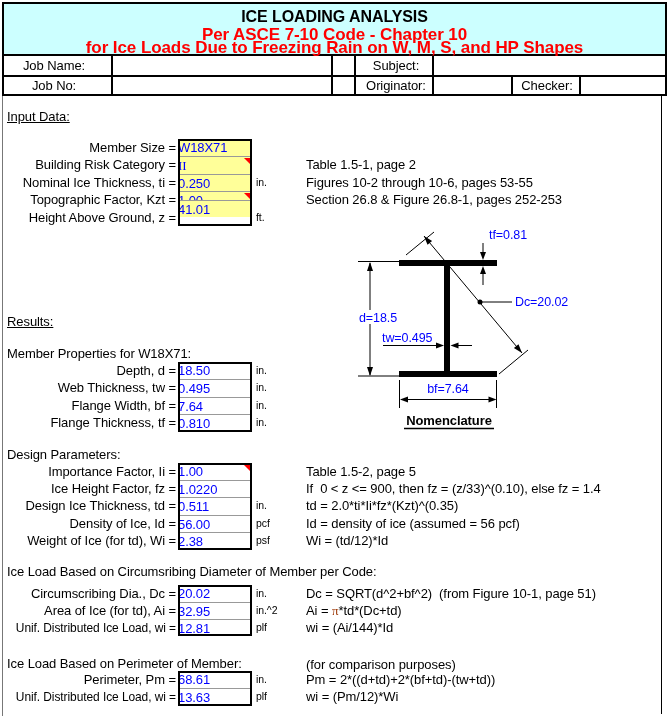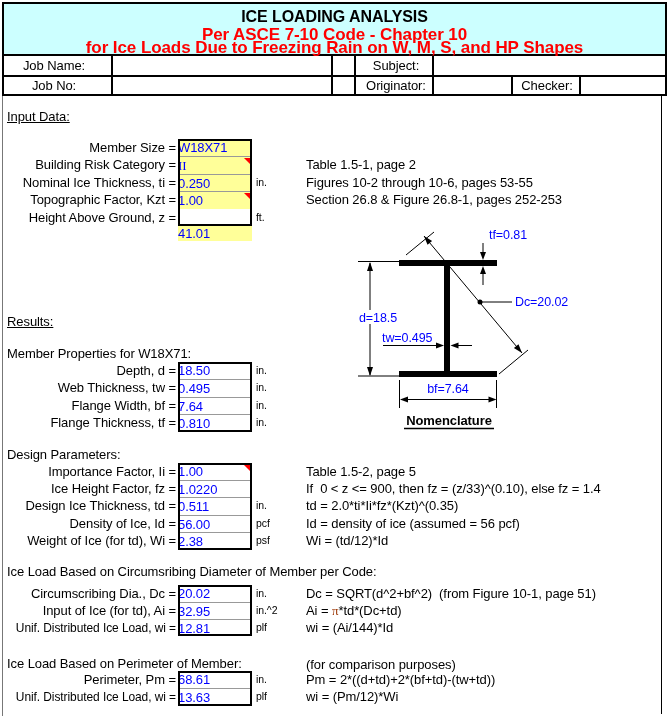--- a/index.html
+++ b/index.html
@@ -67,21 +67,21 @@
   <div class="rowlabel" style="top:139px">Member Size =</div>
   <div class="rowlabel" style="top:156.4px">Building Risk Category =</div>
   <div class="rowlabel" style="top:173.8px">Nominal Ice Thickness, ti =</div>
   <div class="rowlabel" style="top:191.2px">Topographic Factor, Kzt =</div>
   <div class="rowlabel" style="top:208.6px">Height Above Ground, z =</div>
 
   <div class="cell yellow" style="top:139px">W18X71</div>
   <div class="cell yellow sep serif" style="top:156.4px">II</div>
   <div class="cell yellow sep" style="top:173.8px">0.250</div>
   <div class="cell yellow sep" style="top:191.2px">1.00</div>
-  <div class="cell yellow sep" style="top:224px">41.01</div>
+  <div class="cell yellow sep" style="top:200px">41.01</div>
   <div class="blockborder" style="top:139px;height:87px"></div>
   <div class="tri" style="left:244px;top:158px"></div>
   <div class="tri" style="left:244px;top:192.8px"></div>
 
   <div class="unit" style="top:173.8px">in.</div>
   <div class="unit" style="top:208.6px">ft.</div>
 
   <div class="note" style="left:306px;top:156.4px">Table 1.5-1, page 2</div>
   <div class="note" style="left:306px;top:173.8px">Figures 10-2 through 10-6, pages 53-55</div>
   <div class="note" style="left:306px;top:191.2px">Section 26.8 &amp; Figure 26.8-1, pages 252-253</div>
@@ -127,21 +127,21 @@
 
   <div class="note" style="left:306px;top:462.5px">Table 1.5-2, page 5</div>
   <div class="note" style="left:306px;top:479.9px">If  0 &lt; z &lt;= 900, then fz = (z/33)^(0.10), else fz = 1.4</div>
   <div class="note" style="left:306px;top:497.3px">td = 2.0*ti*Ii*fz*(Kzt)^(0.35)</div>
   <div class="note" style="left:306px;top:514.7px">Id = density of ice (assumed = 56 pcf)</div>
   <div class="note" style="left:306px;top:532.1px">Wi = (td/12)*Id</div>
 
   <div class="heading" style="top:564px">Ice Load Based on Circumsribing Diameter of Member per Code:</div>
 
   <div class="rowlabel" style="top:584.5px">Circumscribing Dia., Dc =</div>
-  <div class="rowlabel" style="top:601.6px">Input of Ice (for td), Ai =</div>
+  <div class="rowlabel" style="top:601.6px">Area of Ice (for td), Ai =</div>
   <div class="rowlabel shrink" style="top:618.7px">Unif. Distributed Ice Load, wi =</div>
 
   <div class="cell" style="top:584.5px;height:17.1px">20.02</div>
   <div class="cell sep" style="top:601.6px;height:17.1px">32.95</div>
   <div class="cell sep" style="top:618.7px;height:17.1px">12.81</div>
   <div class="blockborder" style="top:584.5px;height:51.3px"></div>
 
   <div class="unit" style="top:584.5px">in.</div>
   <div class="unit" style="top:601.6px">in.^2</div>
   <div class="unit" style="top:618.7px">plf</div>

